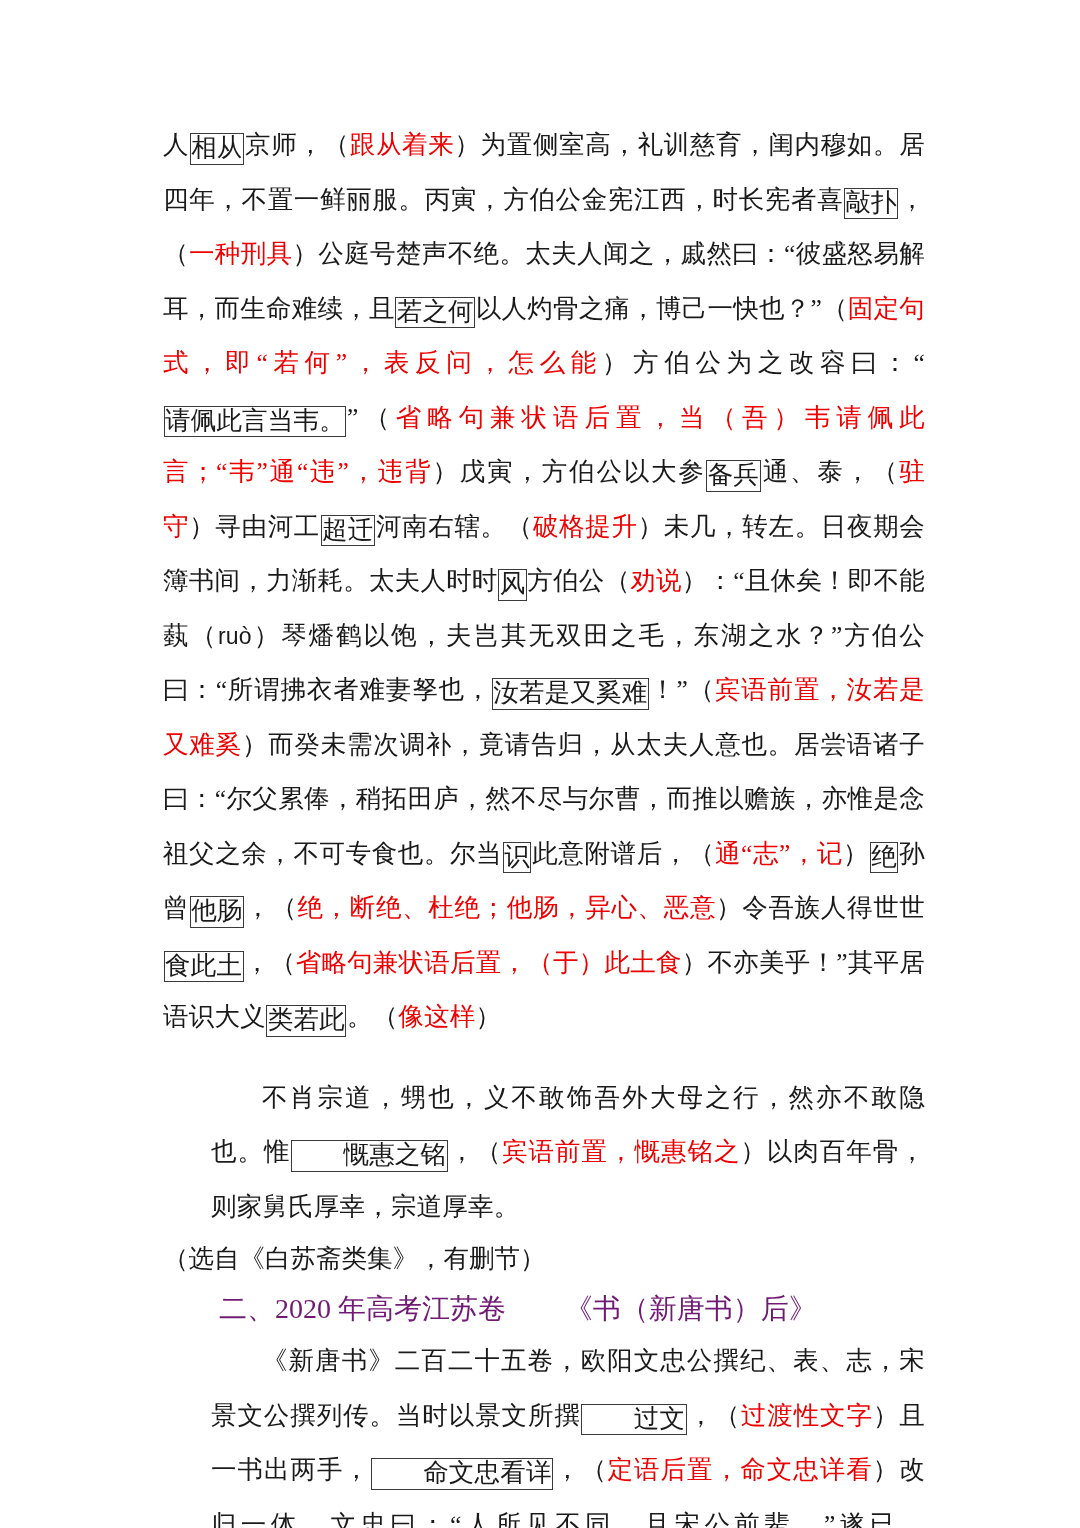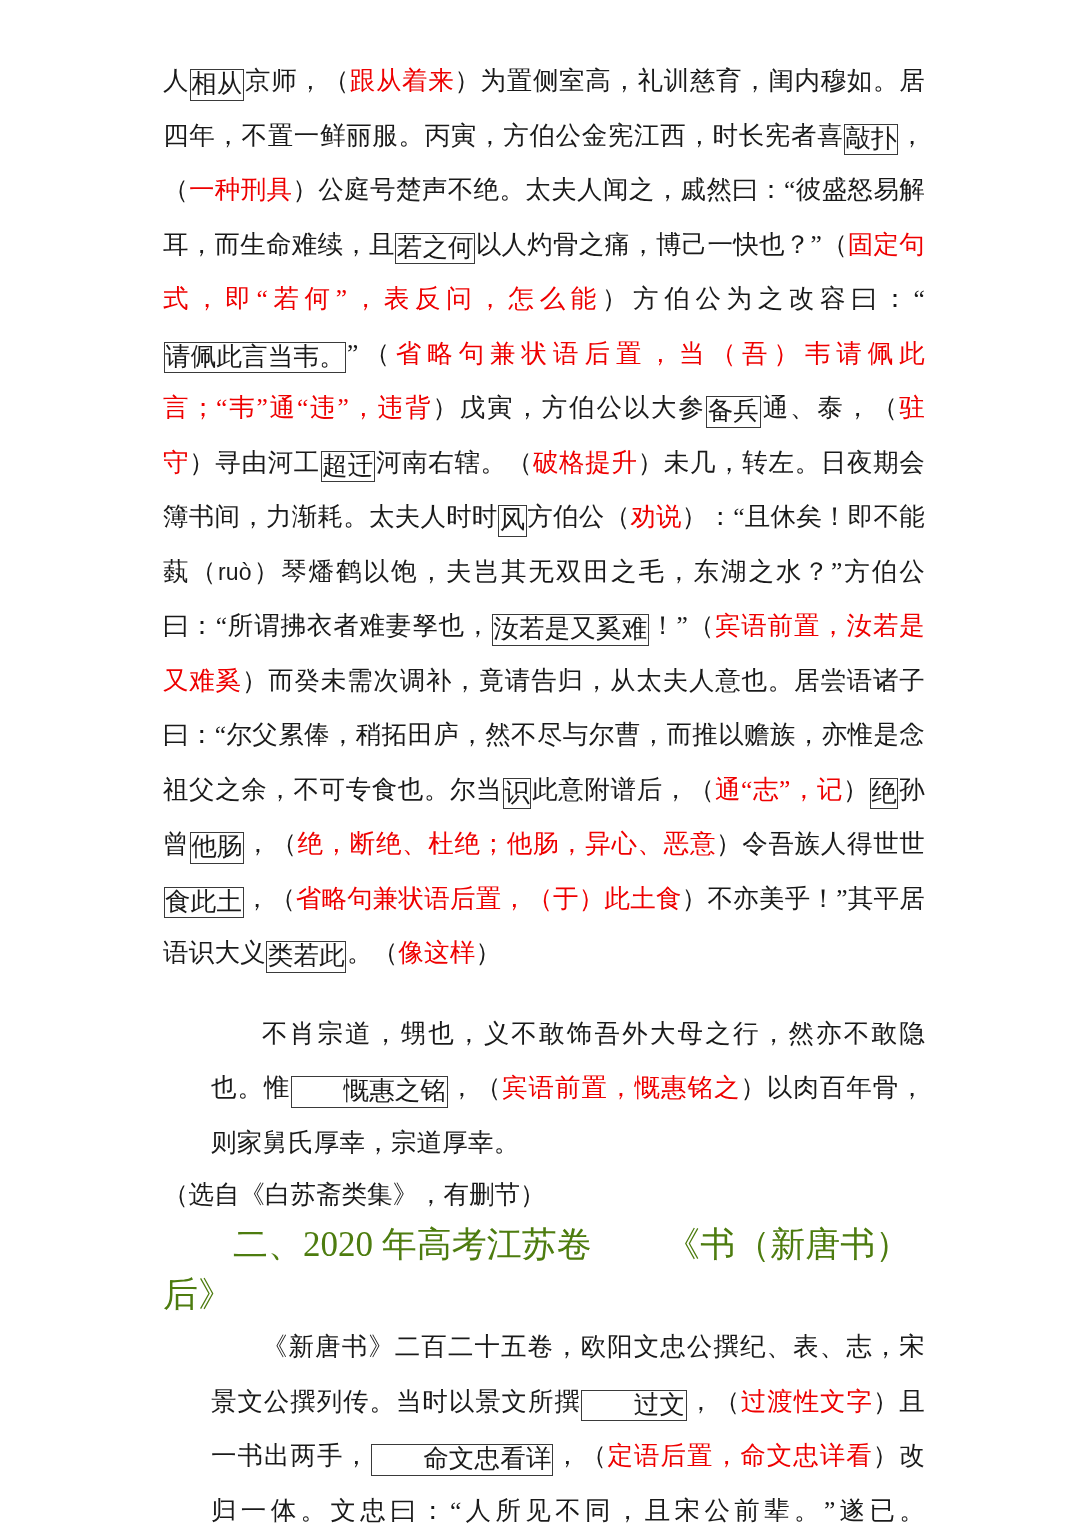--- a/index.html
+++ b/index.html
@@ -13,21 +13,21 @@
     font-family: "Liberation Serif", "DejaVu Serif", serif;
     color: #1a1a1a;
     overflow: hidden;
   }
   #page {
     position: relative;
     width: 1080px;
     height: 1528px;
     background: #ffffff;
     box-sizing: border-box;
-    padding: 54px 155px 0 163px;
+    padding: 118px 155px 0 163px;
   }
   .para {
     font-size: 25.5px;
     line-height: 54.5px;
     letter-spacing: 0.2px;
     text-align: justify;
     text-justify: inter-ideograph;
     margin: 0;
     color: #1a1a1a;
   }
@@ -54,25 +54,25 @@
   }
   .attrib {
     font-size: 25.5px;
     line-height: 50px;
     text-align: left;
     padding-right: 6px;
     margin: 0;
     color: #1a1a1a;
   }
   .heading {
-    font-size: 35px;
+    font-size: 28px;
     line-height: 50px;
     margin: 0;
     text-indent: 2em;
-    color: #4d7c0f;
+    color: #701a75;
   }
   .heading .sp {
     display: inline-block;
     width: 2.1em;
   }
 </style>
 </head>
 <body>
 
 <div id="page">

